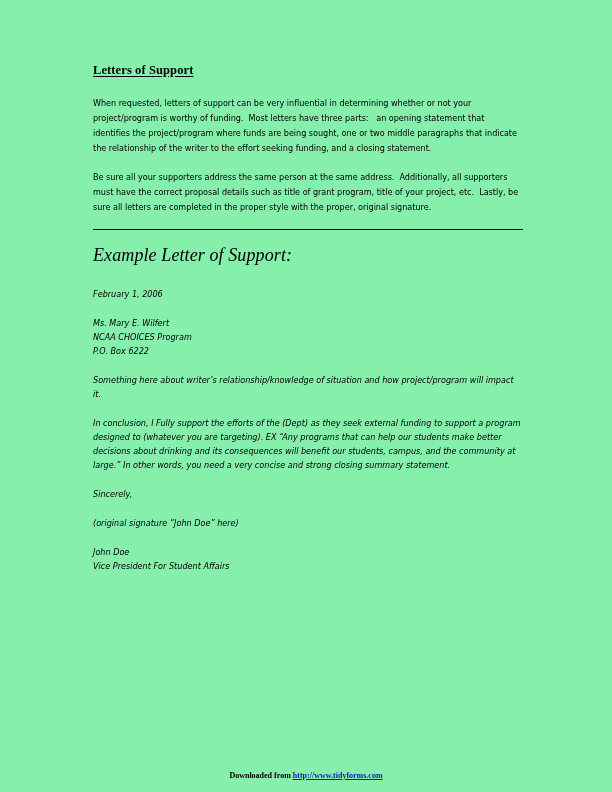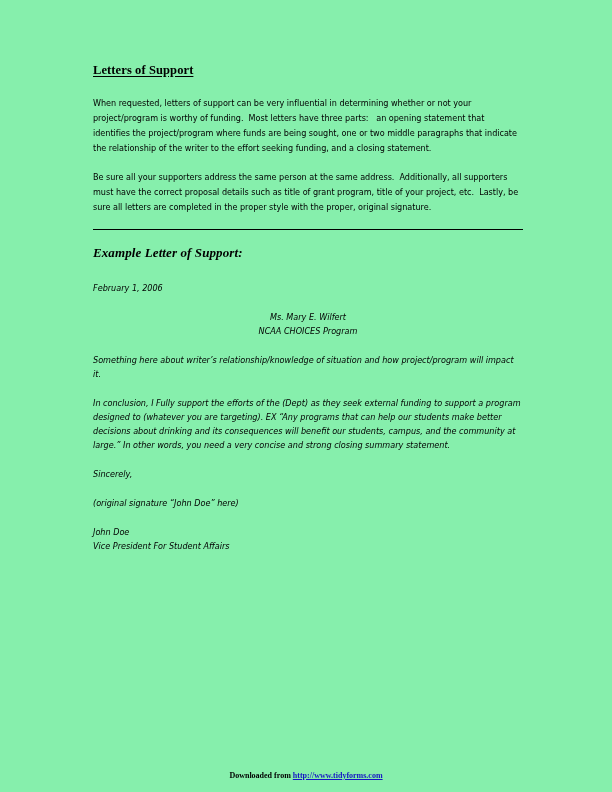--- a/index.html
+++ b/index.html
@@ -58,42 +58,41 @@
     border: 0;
     border-top: 1.6px solid #000000;
     margin: 4px 0 0 0;
     width: 430px;
     height: 0;
   }
 
   .example-head {
     font-family: "Liberation Serif", "DejaVu Serif", serif;
     font-style: italic;
-    font-size: 13px;
-    font-weight: bold;
+    font-size: 18px;
+    font-weight: normal;
     margin: 15px 0 0 0;
     line-height: 1.2;
     letter-spacing: 0.1px;
   }
 
   .letter {
     margin-top: 21px;
     font-family: "DejaVu Sans", sans-serif;
     font-size: 8.1px;
     line-height: 14px;
     font-style: italic;
   }
 
   .letter .lblock {
     margin: 0 0 15px 0;
     white-space: pre-wrap;
   }
   .letter .addr {
     margin: 0 0 15px 0;
-    text-align: center;
   }
   .letter .addr .aline {
     display: block;
     white-space: pre;
   }
   .letter .sig {
     margin: 0;
   }
   .letter .sig .sline {
     display: block;
@@ -137,20 +136,21 @@
 
     <h2 class="example-head">Example Letter of Support:</h2>
 
     <div class="letter">
 
       <p class="lblock">February 1, 2006</p>
 
       <div class="addr">
         <span class="aline">Ms. Mary E. Wilfert</span>
         <span class="aline">NCAA CHOICES Program</span>
+        <span class="aline">P.O. Box 6222</span>
       </div>
 
 
 
       <p class="lblock">Something here about writer’s relationship/knowledge of situation and how project/program will impact it.</p>
 
       <p class="lblock">In conclusion, I Fully support the efforts of the (Dept) as they seek external funding to support a program designed to (whatever you are targeting). EX “Any programs that can help our students make better decisions about drinking and its consequences will benefit our students, campus, and the community at large.” In other words, you need a very concise and strong closing summary statement.</p>
 
       <p class="lblock">Sincerely,</p>
 

